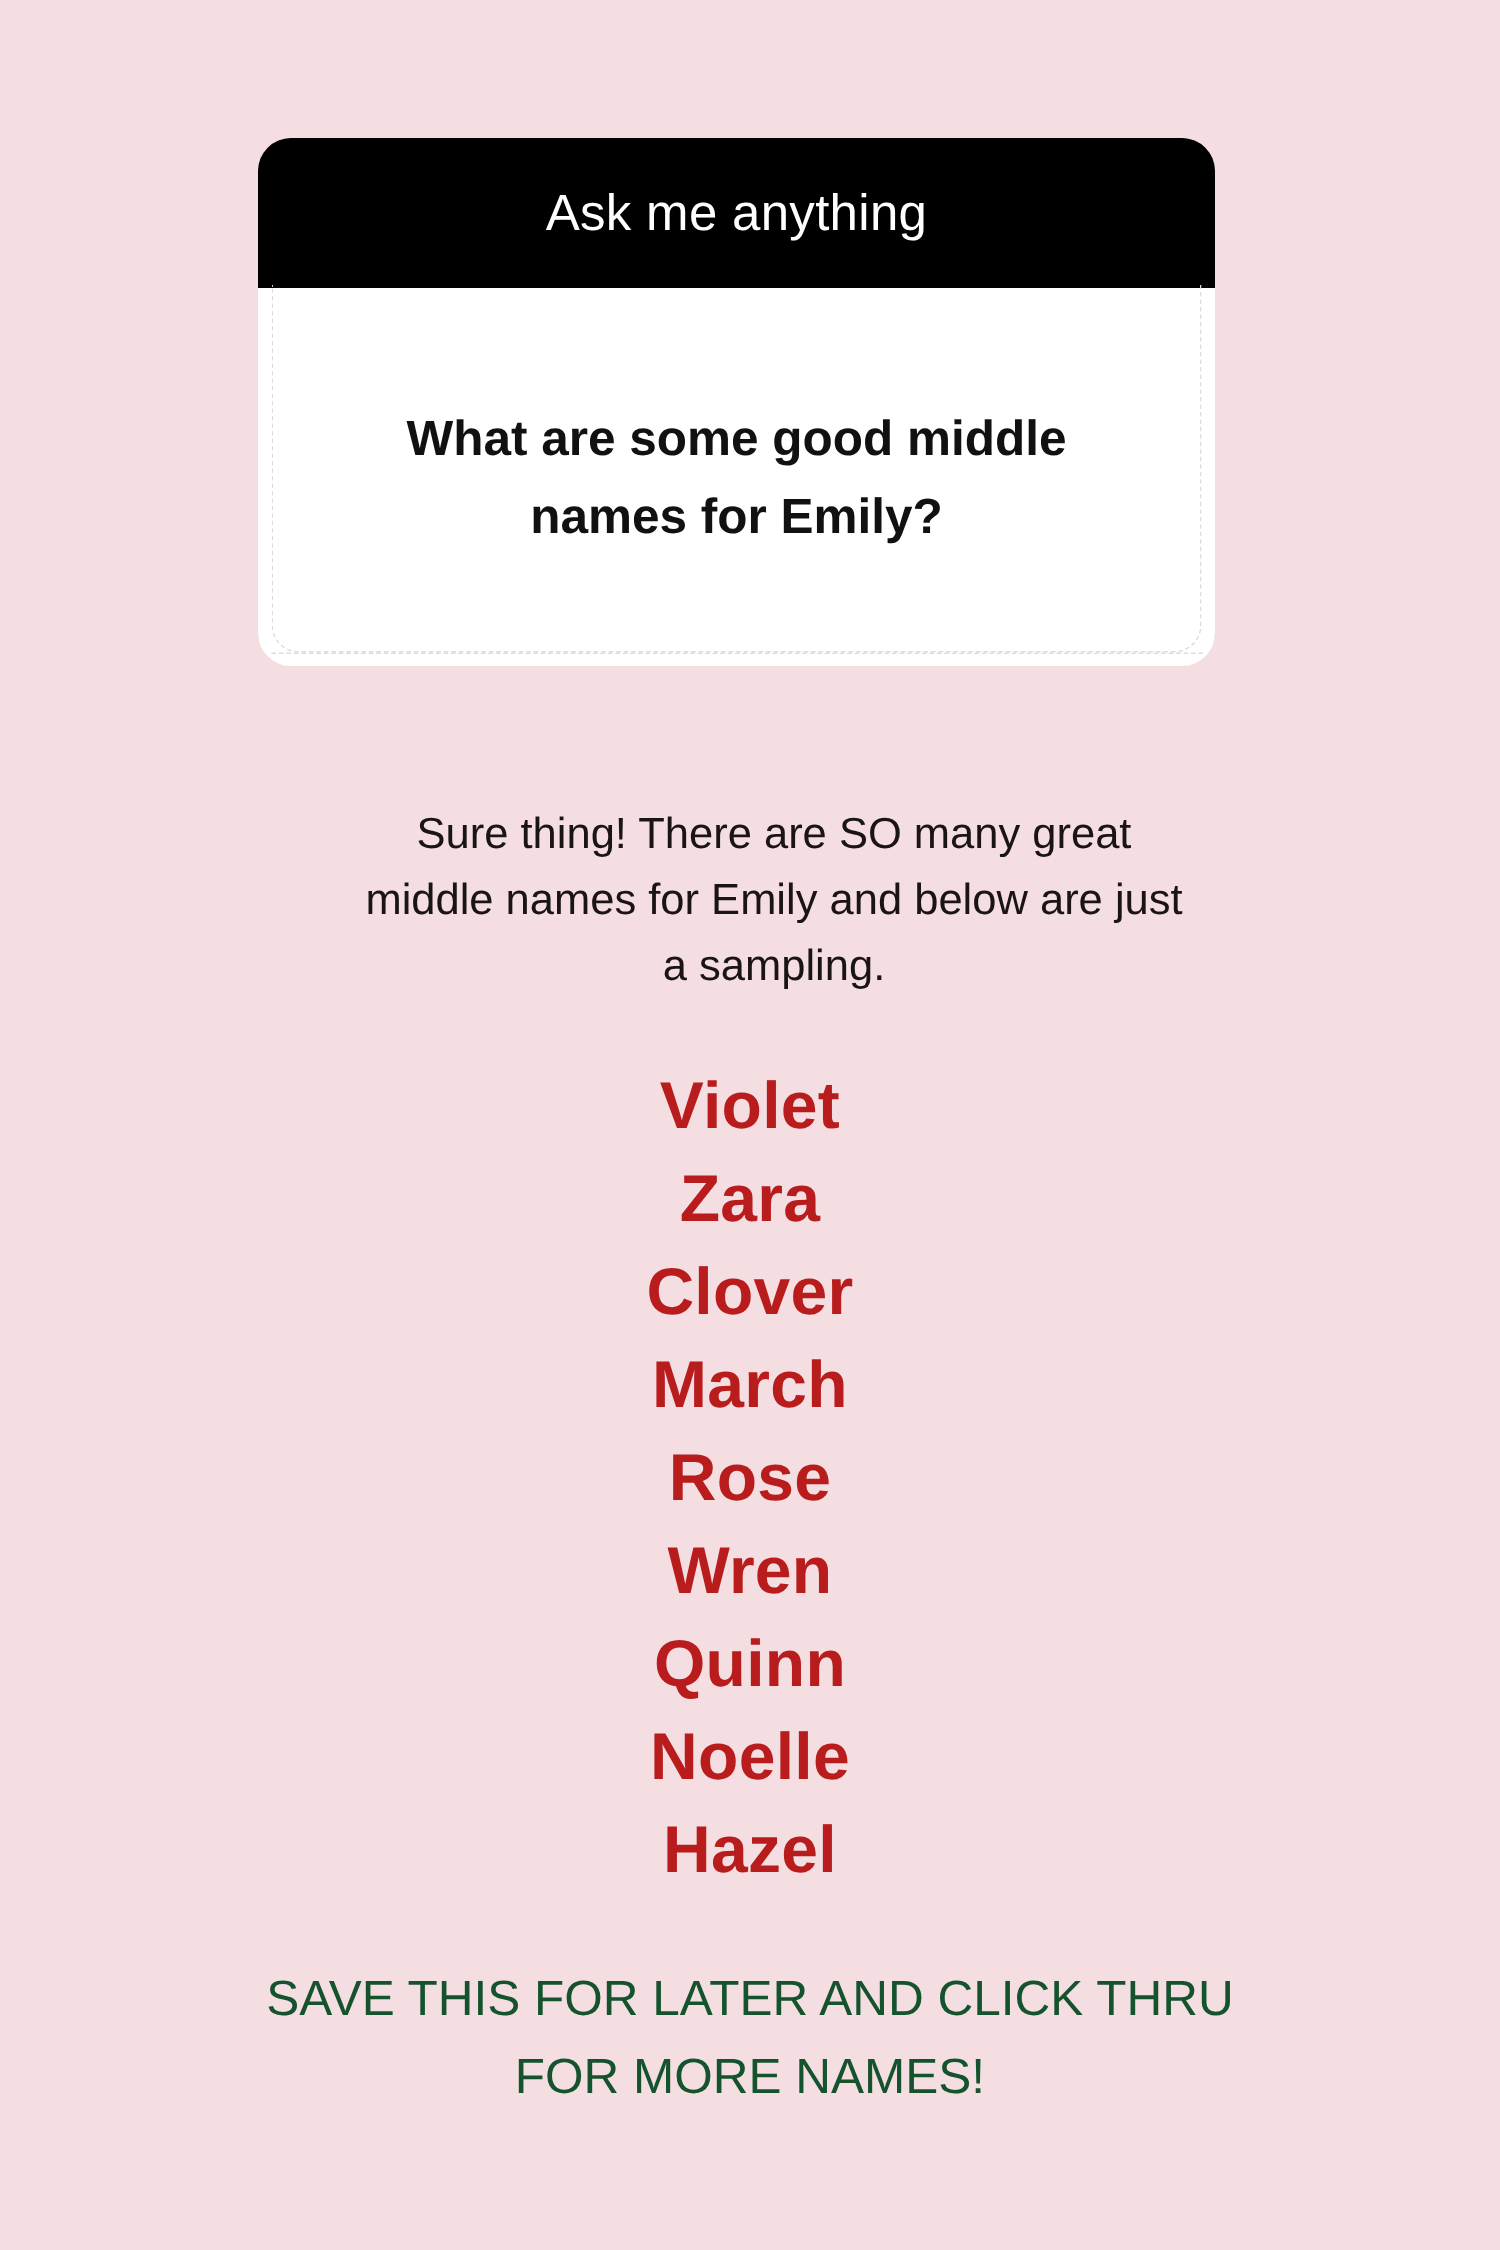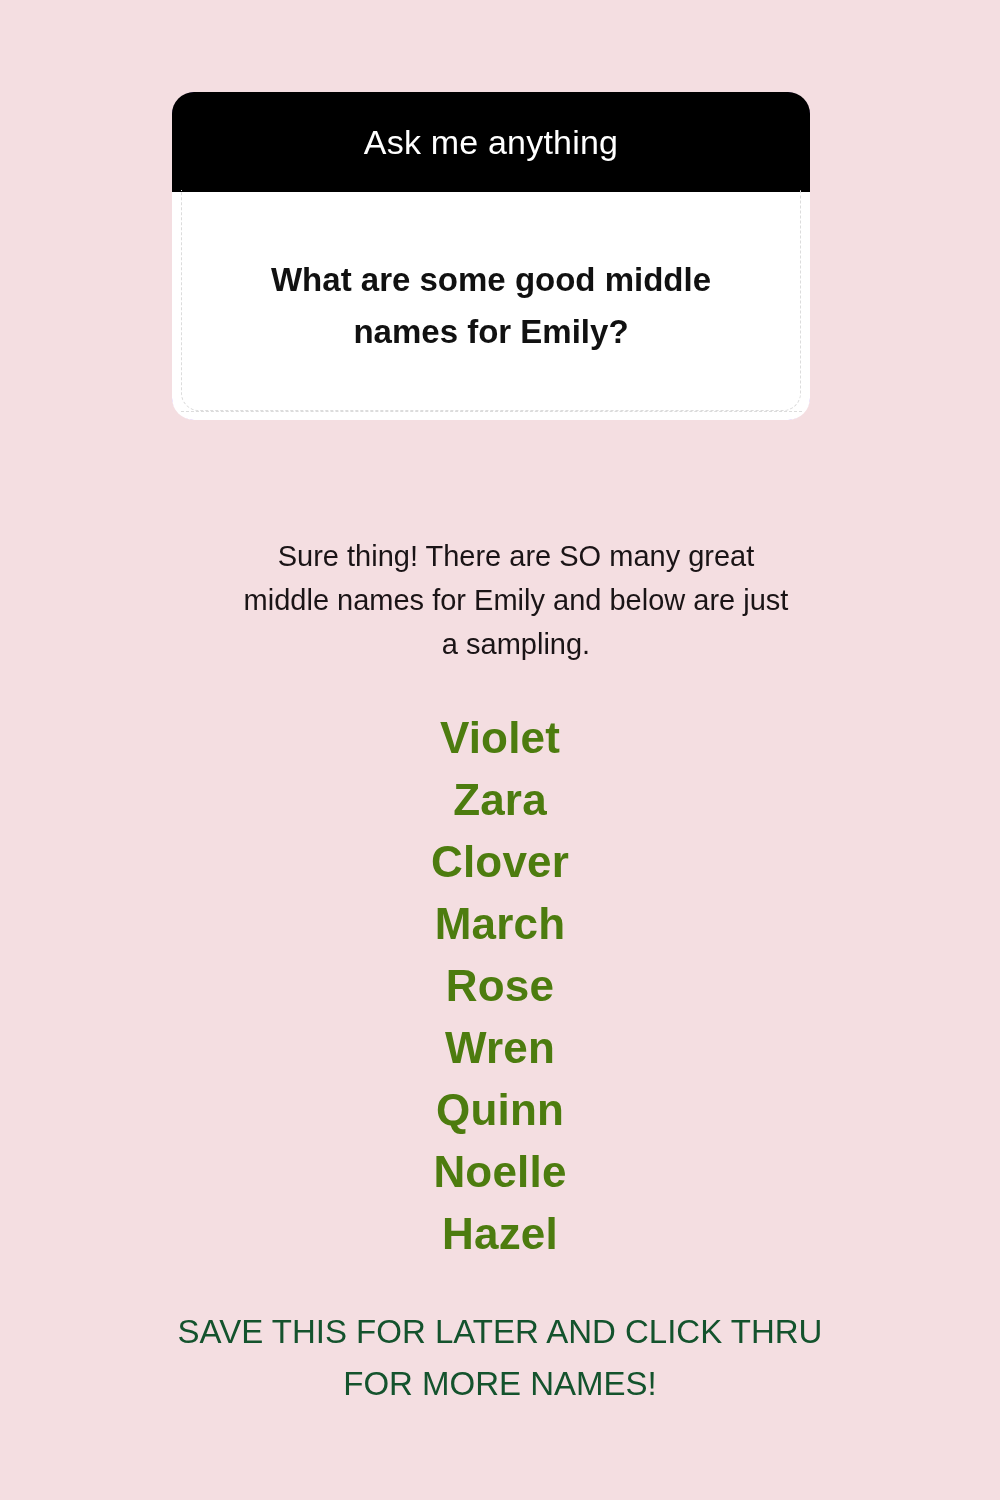--- a/index.html
+++ b/index.html
@@ -40,21 +40,21 @@
     font-size: 34px;
     font-weight: 400;
     letter-spacing: 0.2px;
     line-height: 1;
   }
   .card-body {
     background: #ffffff;
     border-bottom-left-radius: 22px;
     border-bottom-right-radius: 22px;
     height: 228px;
-    padding: 0;
+    padding: 12px;
     position: relative;
     display: flex;
     align-items: center;
     justify-content: center;
   }
   .card-dashed {
     position: absolute;
     left: 9px;
     right: 9px;
     top: -2px;
@@ -110,21 +110,21 @@
     top: 707px;
     list-style: none;
     margin: 0;
     padding: 0;
     text-align: center;
   }
   .names li {
     font-size: 44px;
     font-weight: bold;
     line-height: 62px;
-    color: #4d7c0f;
+    color: #b91c1c;
     letter-spacing: 0.2px;
   }
 
   
   .cta {
     position: absolute;
     left: 50%;
     transform: translateX(-50%);
     top: 1306px;
     width: 700px;

